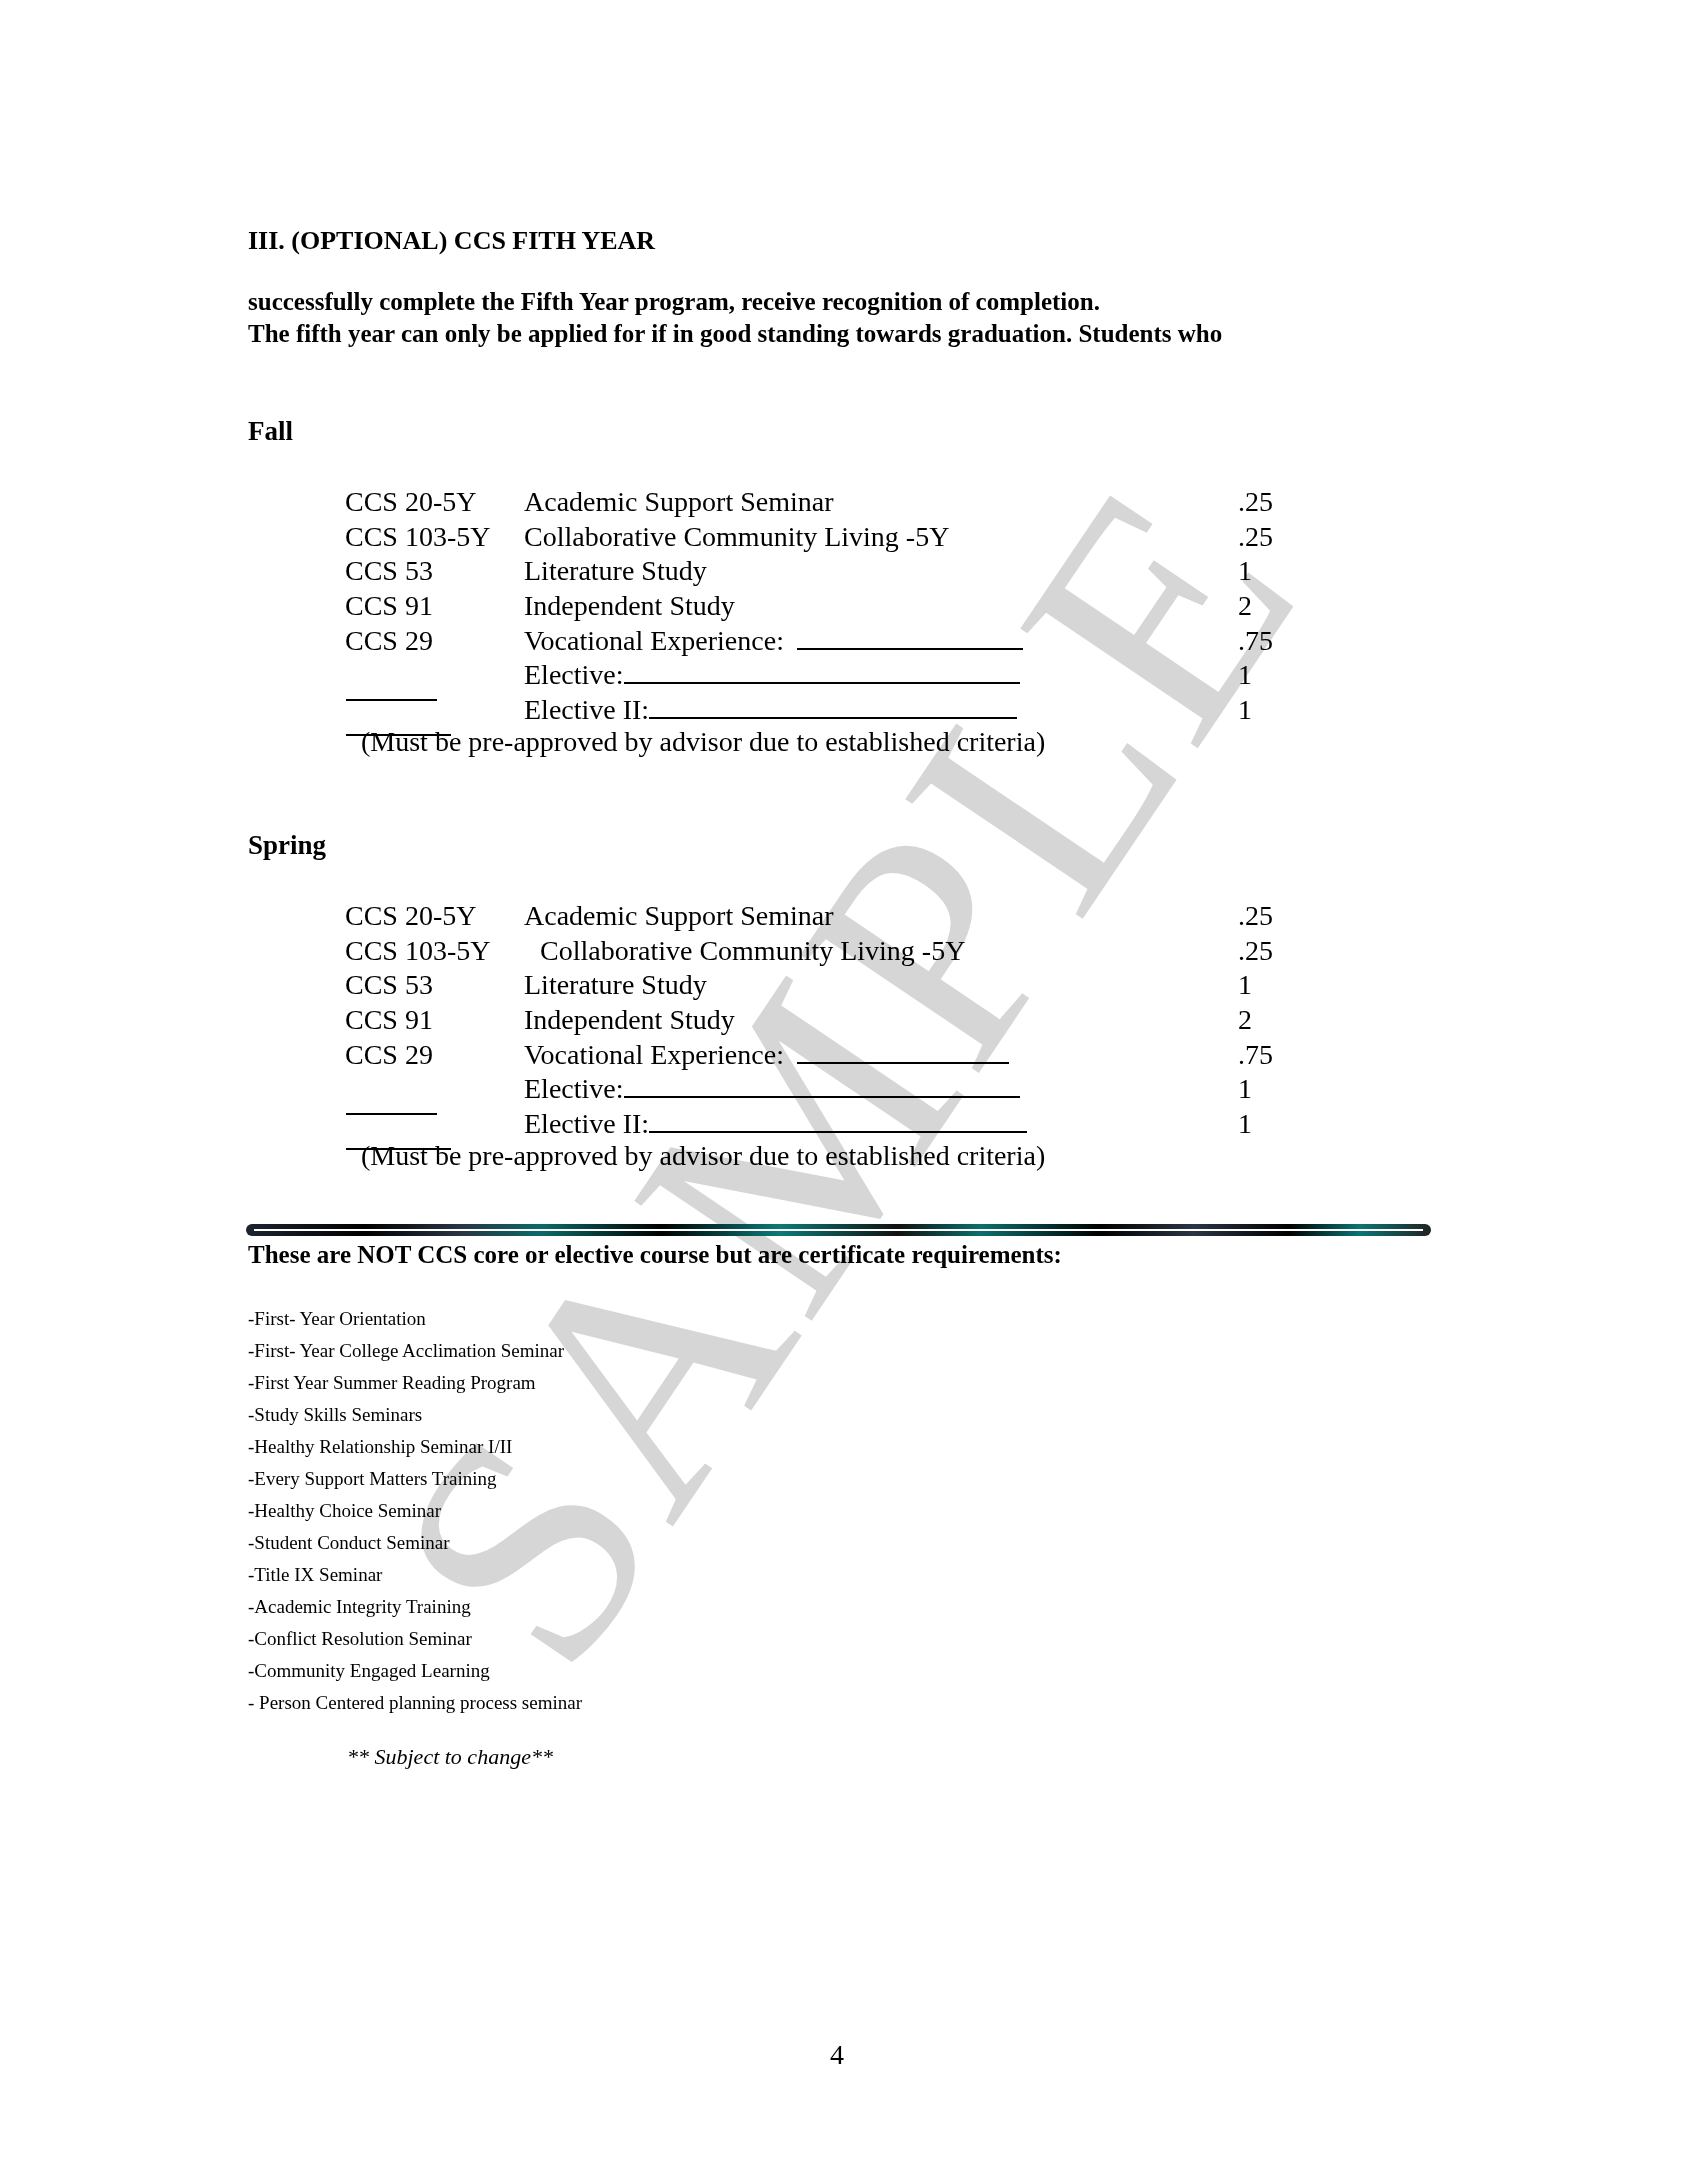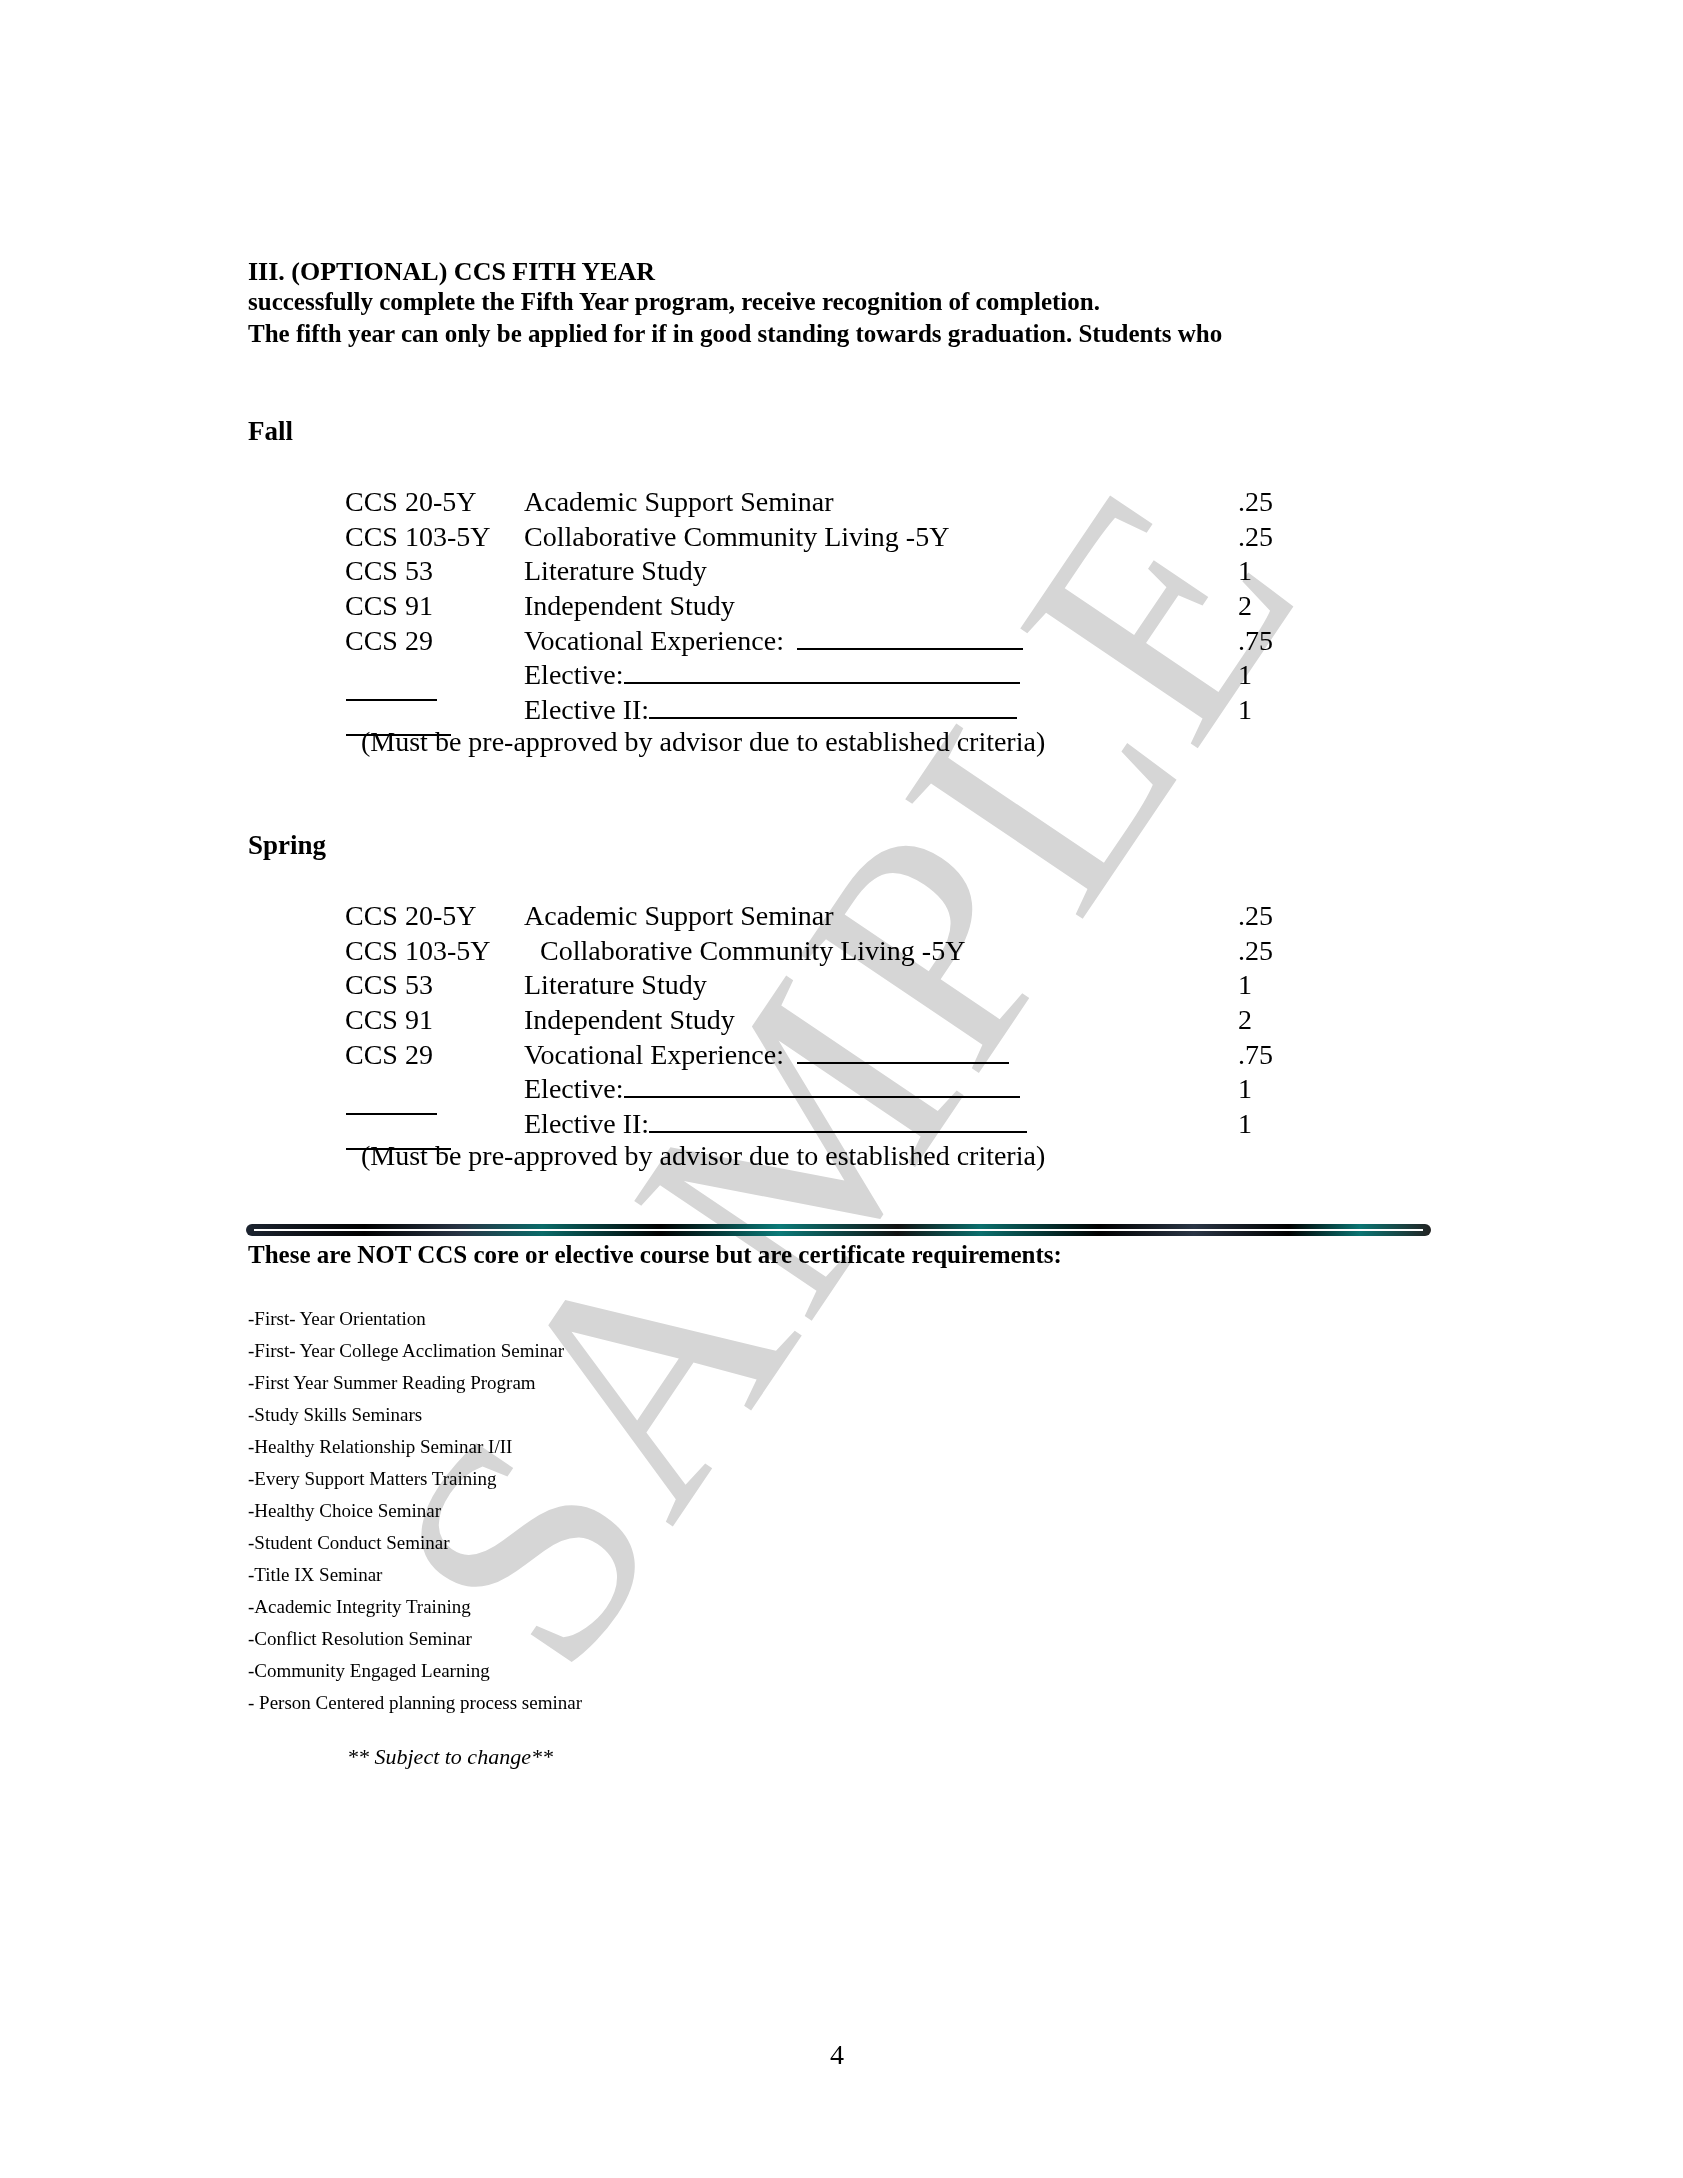--- a/index.html
+++ b/index.html
@@ -9,21 +9,21 @@
     }
     .abs { position: absolute; white-space: nowrap; }
     .watermark {
       position: absolute; left: 846px; top: 1074px;
       transform: translate(-50%, -50%) rotate(-56deg);
       font-family: "Liberation Serif", "DejaVu Serif", serif;
       font-size: 327px; letter-spacing: 6px; color: #d6d6d6;
       white-space: nowrap; z-index: 0; line-height: 1;
     }
     .content { position: relative; z-index: 1; }
-    .h-section { left: 248px; top: 226px; font-size: 26px; font-weight: bold; margin-top: 31px; }
+    .h-section { left: 248px; top: 226px; font-size: 26px; font-weight: bold; }
     .intro { left: 248px; top: 286px; font-size: 25px; font-weight: bold; line-height: 32px; }
     .term { left: 248px; font-size: 27px; font-weight: bold; }
     .row { position: absolute; left: 0; width: 1683px; height: 35px; font-size: 28px; line-height: 35px; padding-left: 19px; }
     .row .code { position: absolute; left: 345px; }
     .row .desc { position: absolute; left: 524px; }
     .row .credit { position: absolute; left: 1238px; }
     .blank-line { display: inline-block; border-bottom: 2px solid #000; height: 24px; vertical-align: baseline; }
     .code-blank { position: absolute; left: 346px; border-bottom: 2px solid #000; top: 42px; height: 0; }
     .note { position: absolute; left: 361px; font-size: 28px; text-align: right; }
     .divider {

